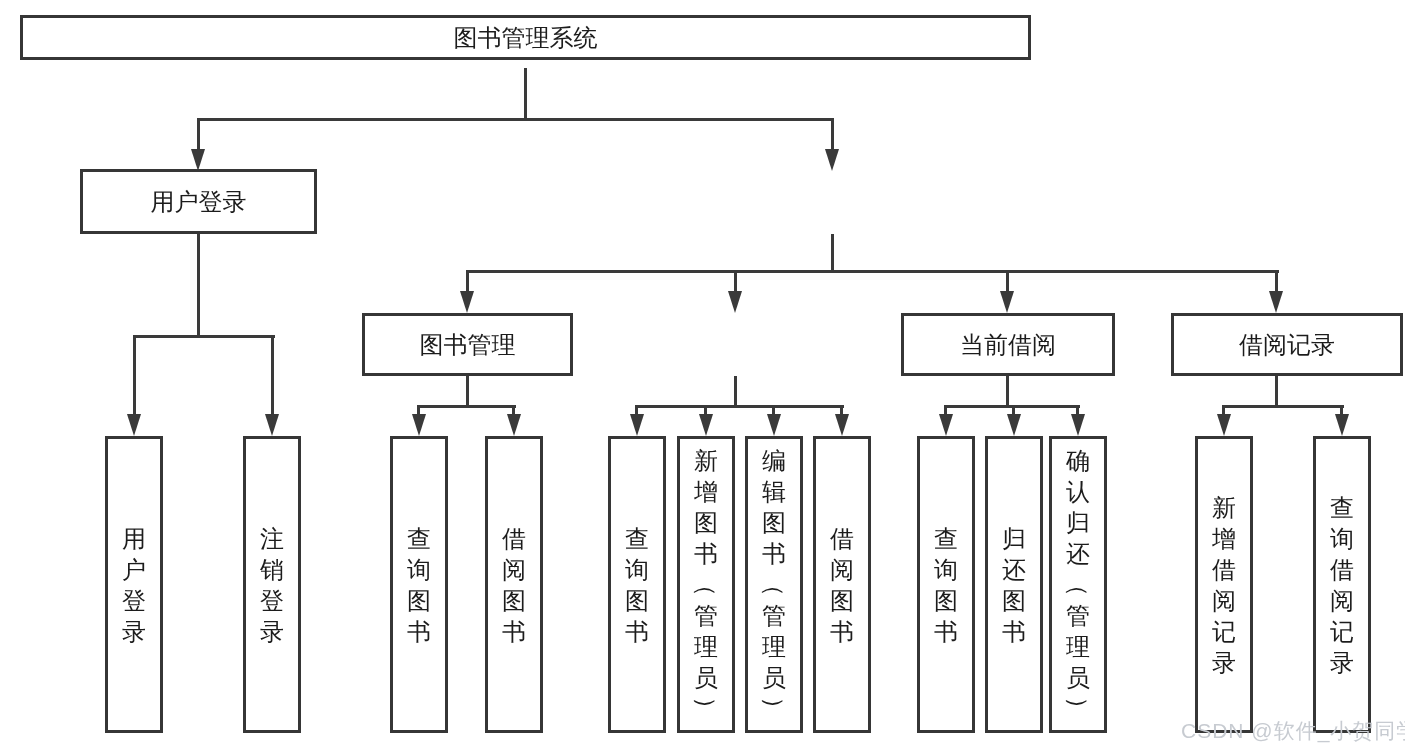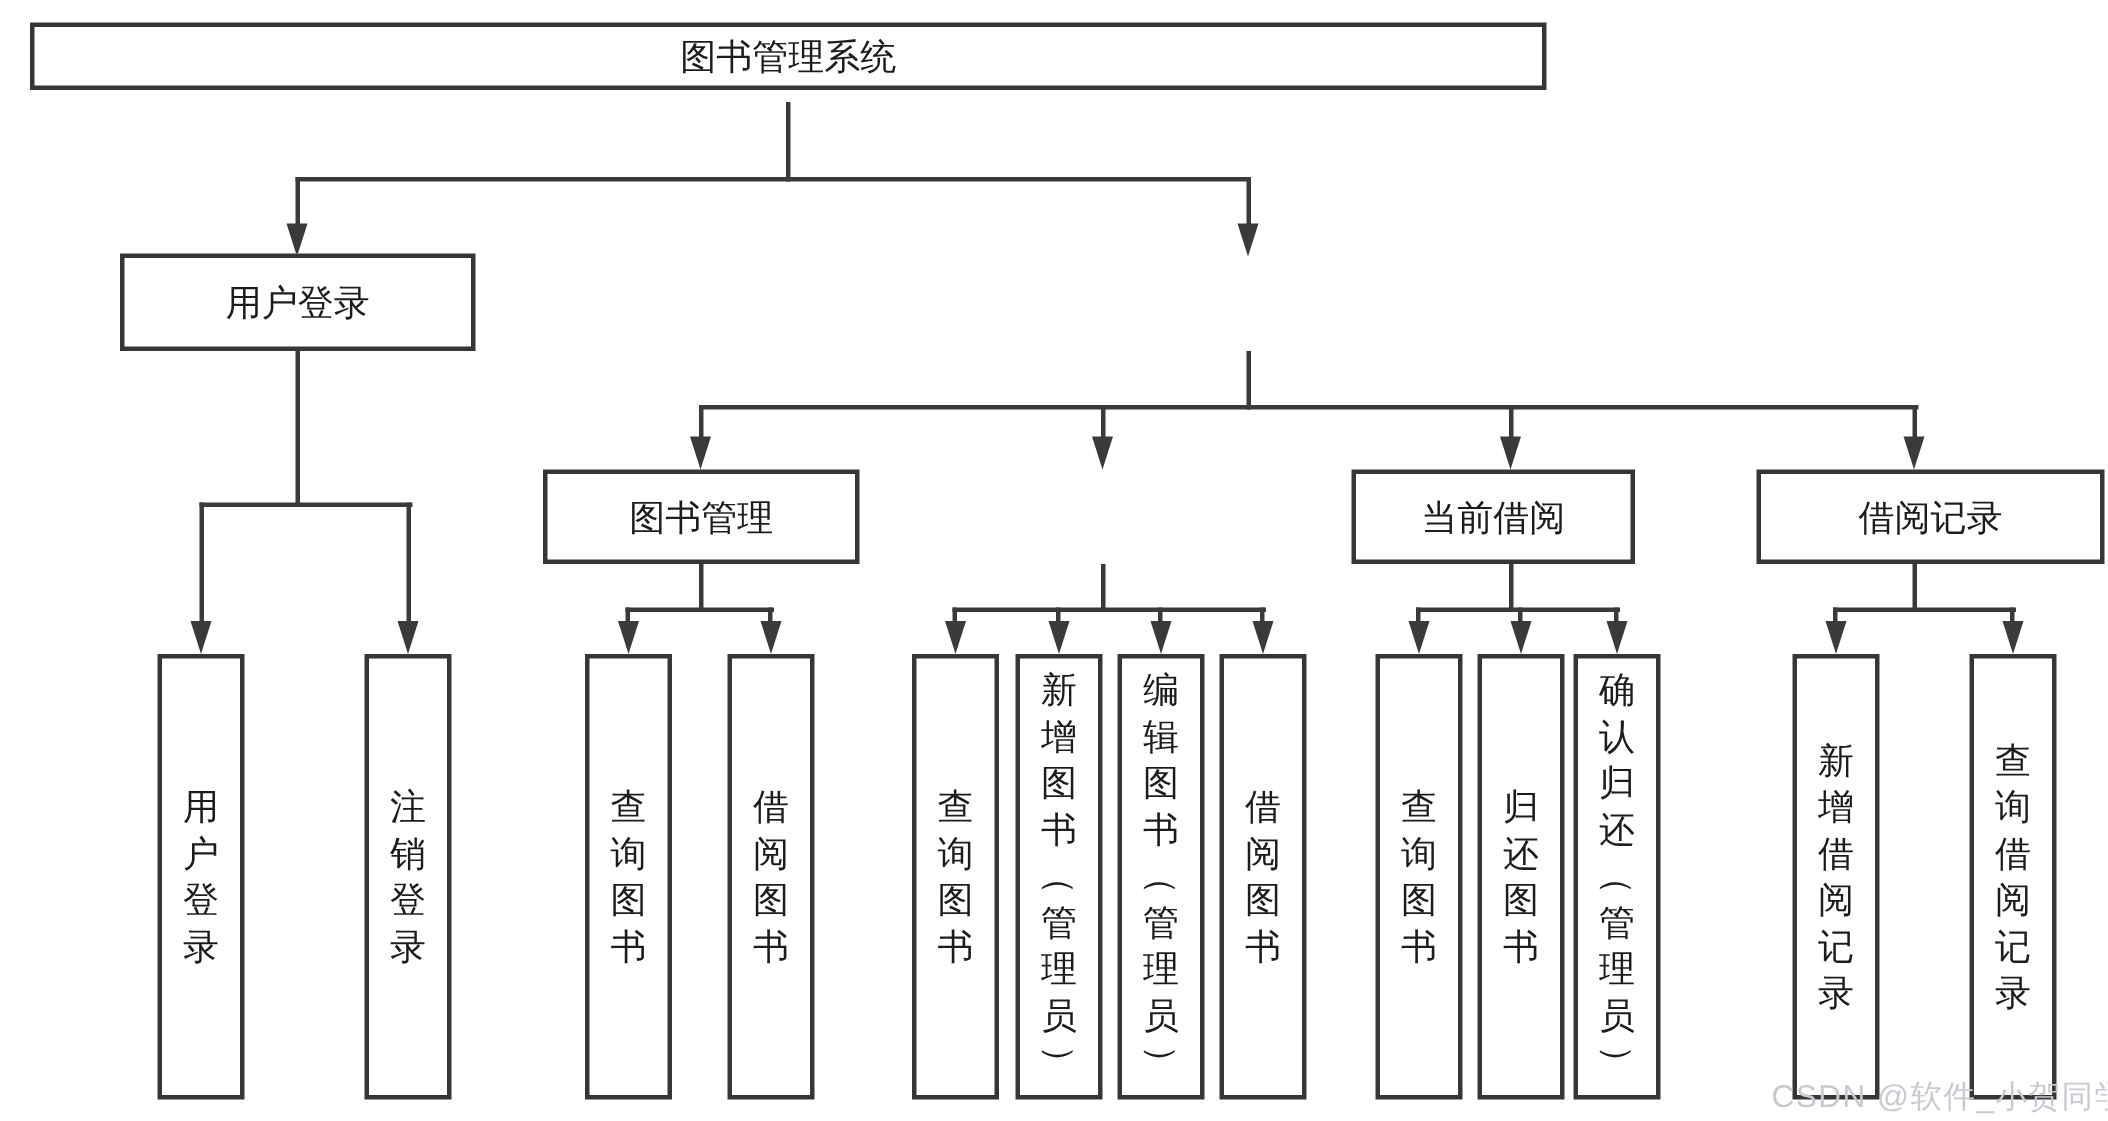--- a/index.html
+++ b/index.html
@@ -81,21 +81,21 @@
   <div class="vl" style="left:466px;top:270px;height:24px"></div>
   <div class="ah" style="left:460px;top:291px"></div>
   <div class="vl" style="left:734px;top:270px;height:24px"></div>
   <div class="ah" style="left:728px;top:291px"></div>
   <div class="vl" style="left:1006px;top:270px;height:24px"></div>
   <div class="ah" style="left:1000px;top:291px"></div>
   <div class="vl" style="left:1275px;top:270px;height:24px"></div>
   <div class="ah" style="left:1269px;top:291px"></div>
 
   <div class="node" style="left:362px;top:313px;width:211px;height:63px">图书管理</div>
-  <div class="node" style="left:901px;top:313px;width:189px;height:63px">当前借阅</div>
+  <div class="node" style="left:901px;top:313px;width:214px;height:63px">当前借阅</div>
   <div class="node" style="left:1171px;top:313px;width:232px;height:63px">借阅记录</div>
 
   <div class="vl" style="left:466px;top:376px;height:32px"></div>
   <div class="hl" style="left:417px;top:405px;width:99px"></div>
   <div class="vl" style="left:417px;top:405px;height:12px"></div>
   <div class="ah" style="left:412px;top:414px"></div>
   <div class="vl" style="left:512px;top:405px;height:12px"></div>
   <div class="ah" style="left:507px;top:414px"></div>
 
   <div class="vl" style="left:734px;top:376px;height:32px"></div>

